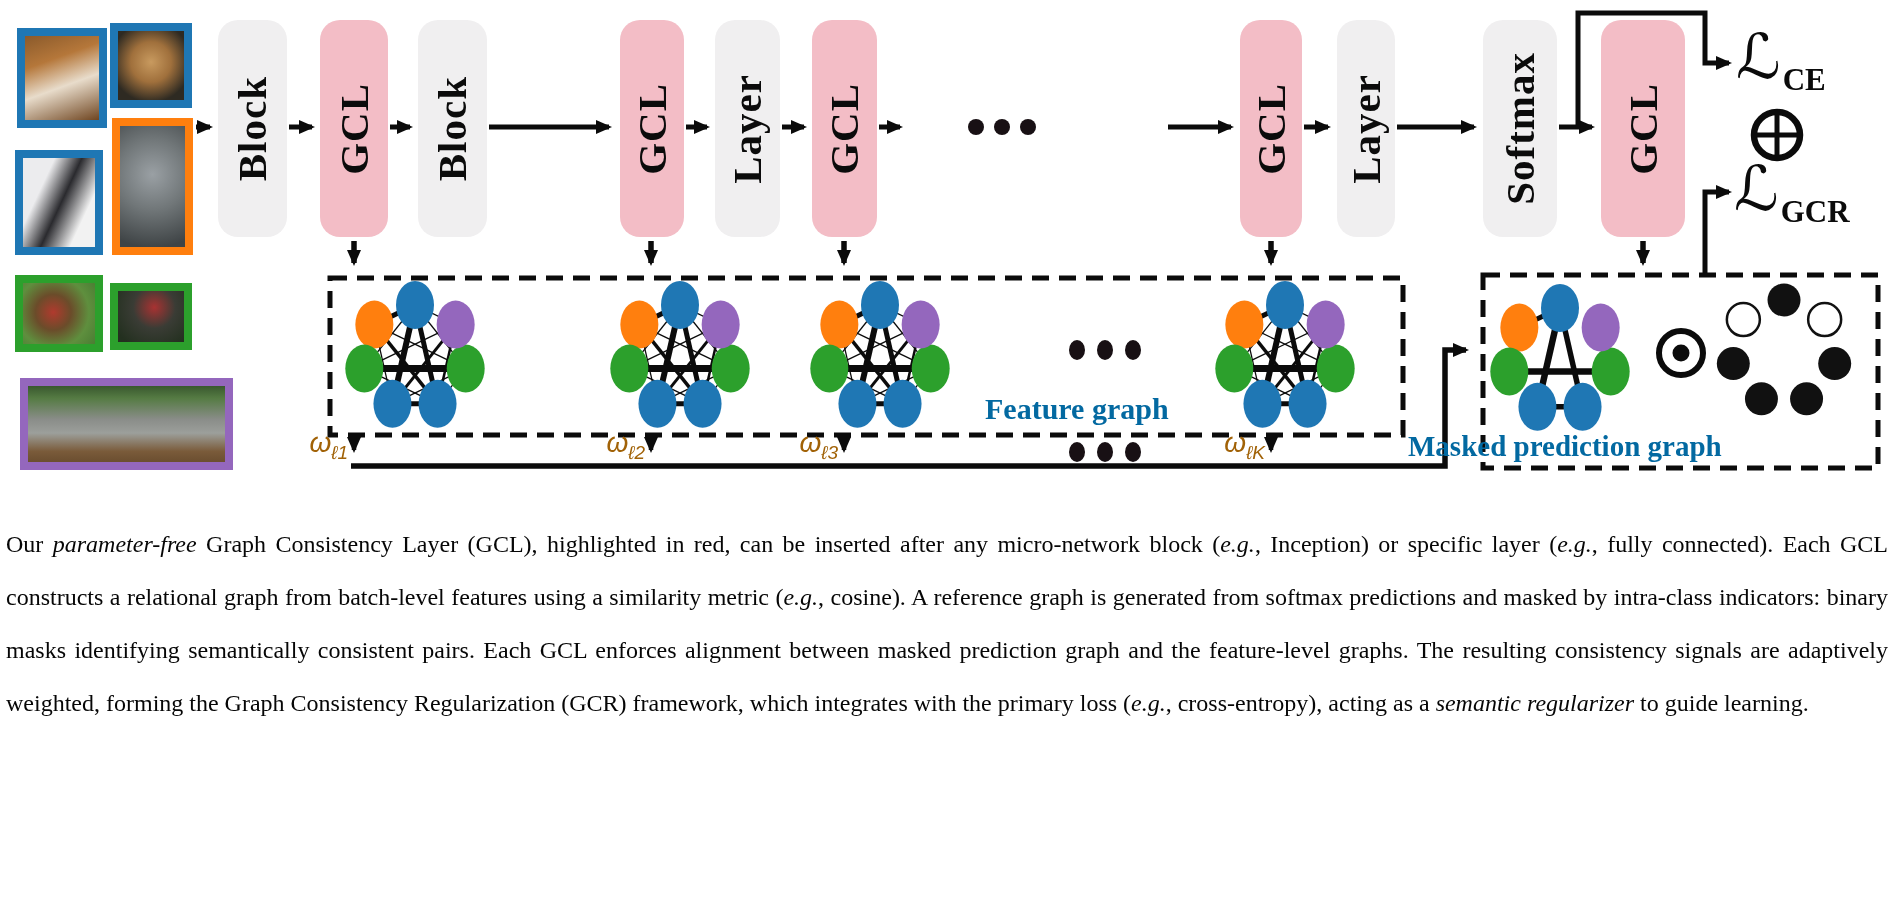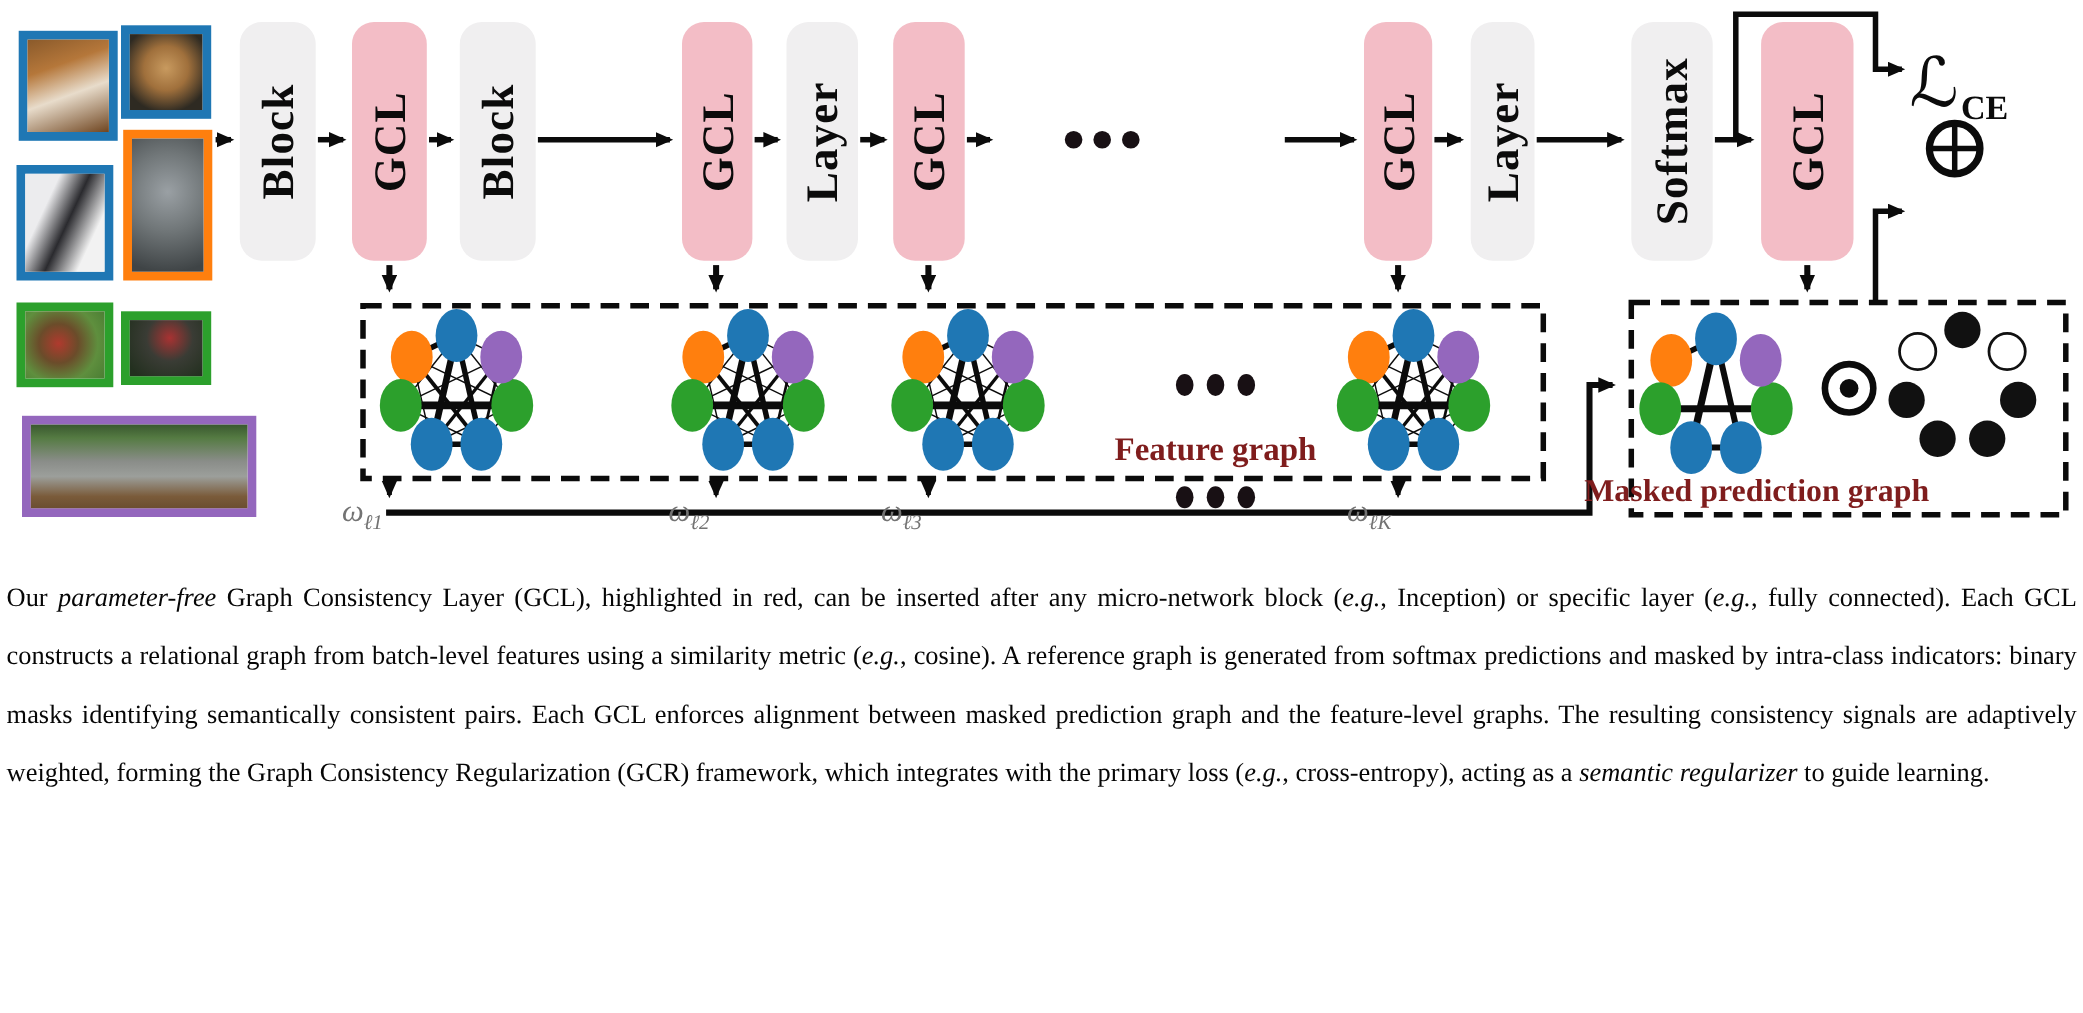--- a/index.html
+++ b/index.html
@@ -19,27 +19,27 @@
   .thumb .ph{width:100%;height:100%;}
   .ph-beagle{background:linear-gradient(160deg,#8a5a2b 0%,#b5773a 30%,#e8dccb 58%,#6f4520 100%);}
   .ph-poodle{background:radial-gradient(circle at 50% 45%,#c89a5f 0%,#a0703c 40%,#2e2a22 80%);}
   .ph-chin{background:linear-gradient(115deg,#ececee 28%,#2a2a2e 52%,#f2f2f2 78%);}
   .ph-cat{background:radial-gradient(circle at 50% 40%,#9aa0a4 0%,#707678 45%,#3f4446 92%);}
   .ph-pheasant{background:radial-gradient(circle at 42% 48%,#b03a2e 0%,#6b4c2a 34%,#5f8f3e 68%,#4a7d33 100%);}
   .ph-darkbird{background:radial-gradient(circle at 55% 32%,#a83232 0%,#3a3c35 42%,#23301f 88%);}
   .ph-koala{background:linear-gradient(180deg,#39582f 0%,#557b43 16%,#8a8d89 44%,#9c9f9b 62%,#7a5b3a 86%,#6b4e30 100%);}
 
   
-  .boxlabel{position:absolute;font-weight:bold;color:#7f1d1d;text-align:center;
+  .boxlabel{position:absolute;font-weight:bold;color:#0369a1;
             font-family:"Liberation Serif",serif;white-space:nowrap;}
 
   
-  .wlabel{position:absolute;top:452px;width:62px;text-align:right;
-          font-style:italic;font-size:28px;color:#737373;
-          font-family:Liberation Serif, serif;line-height:1;}
+  .wlabel{position:absolute;top:429px;width:62px;text-align:right;
+          font-style:italic;font-size:28px;color:#a16207;
+          font-family:Liberation Sans, sans-serif;line-height:1;}
   .wlabel sub{font-size:19px;font-style:italic;}
 
   
   .loss{position:absolute;white-space:nowrap;color:#0b0b0b;}
   .scriptL{font-family:"DejaVu Sans",sans-serif;font-style:italic;font-size:62px;line-height:1;}
   .losssub{font-family:"Liberation Serif",serif;font-weight:bold;font-size:31px;
            position:relative;top:12px;left:2px;}
 
   
   #caption{position:absolute;left:6px;top:494px;width:1882px;
@@ -301,17 +301,18 @@
     </div>
 
   <div class="boxlabel" style="left:985px;top:392px;width:240px;font-size:30px">Feature graph</div>
   <div class="boxlabel" style="left:1408px;top:430px;width:378px;font-size:29px">Masked prediction graph</div>
 
   <div class="wlabel" style="left:286px"><span>ω</span><sub>ℓ1</sub></div>
   <div class="wlabel" style="left:583px"><span>ω</span><sub>ℓ2</sub></div>
   <div class="wlabel" style="left:776px"><span>ω</span><sub>ℓ3</sub></div>
   <div class="wlabel" style="left:1203px"><span>ω</span><sub>ℓK</sub></div>
 
-  <div class="loss" style="left:1736px;top:44px"><span class="scriptL">ℒ</span><span class="losssub">CE</span></div>
+  <div class="loss" style="left:1736px;top:26px"><span class="scriptL">ℒ</span><span class="losssub">CE</span></div>
+  <div class="loss" style="left:1734px;top:158px"><span class="scriptL">ℒ</span><span class="losssub">GCR</span></div>
 
   <p id="caption"><span>Our </span><i>parameter-free</i><span> Graph Consistency Layer (GCL), highlighted in red, can be inserted after any micro-network block (</span><i>e.g.</i><span>, Inception) or specific layer (</span><i>e.g.</i><span>, fully connected). Each GCL constructs a relational graph from batch-level features using a similarity metric (</span><i>e.g.</i><span>, cosine). A reference graph is generated from softmax predictions and masked by intra-class indicators: binary masks identifying semantically consistent pairs. Each GCL enforces alignment between masked prediction graph and the feature-level graphs. The resulting consistency signals are adaptively weighted, forming the Graph Consistency Regularization (GCR) framework, which integrates with the primary loss (</span><i>e.g.</i><span>, cross-entropy), acting as a </span><i>semantic regularizer</i><span> to guide learning.</span></p>
 
 </div>
 
 </body></html>

